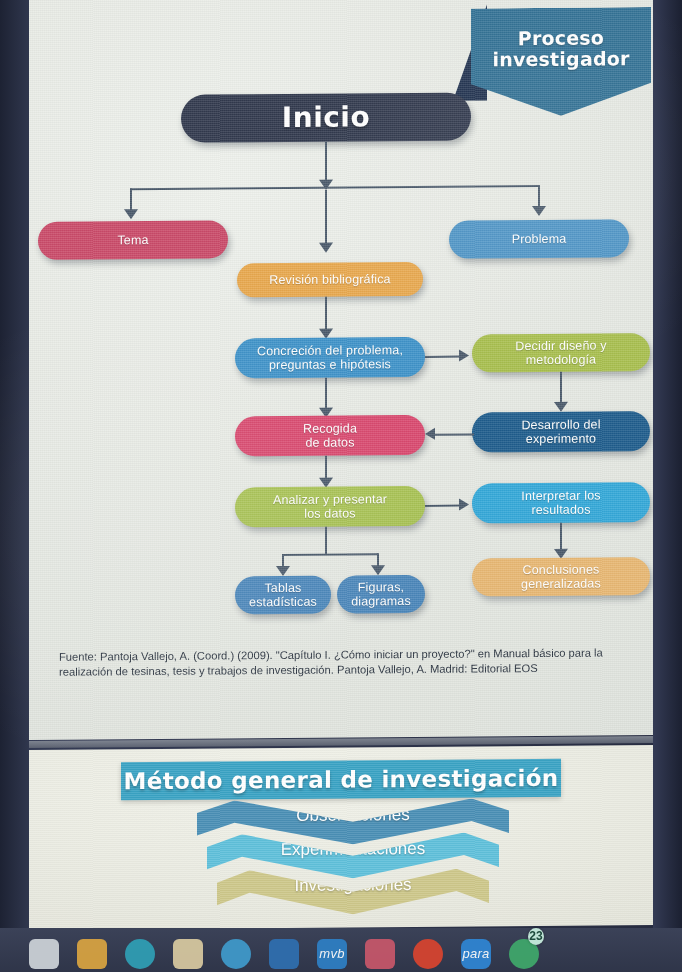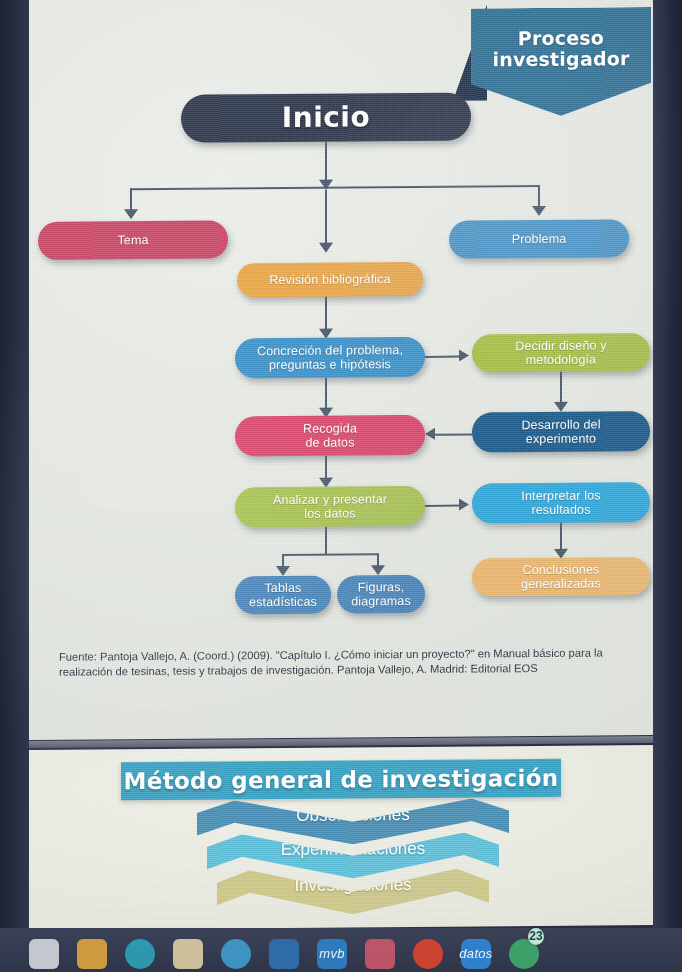--- a/index.html
+++ b/index.html
@@ -327,21 +327,21 @@
     <div class="tbi">
       <span class="gl tb-label" style="background:#2e7fc4;">mvb</span>
     </div>
     <div class="tbi">
       <span class="gl" style="background:#c7576a;"></span>
     </div>
     <div class="tbi">
       <span class="gl" style="background:#d8442f;border-radius:50%;"></span>
     </div>
     <div class="tbi">
-      <span class="gl tb-label" style="background:#2f86d4;border-radius:8px;">datos</span>
+      <span class="gl tb-label" style="background:#2f86d4;border-radius:8px;">para</span>
     </div>
     <div class="tbi">
       <span class="gl" style="background:#3fa86b;border-radius:50%;"></span>
       <span class="badge">23</span>
     </div>
   </div>
 
 </div>
 
 </body></html>

